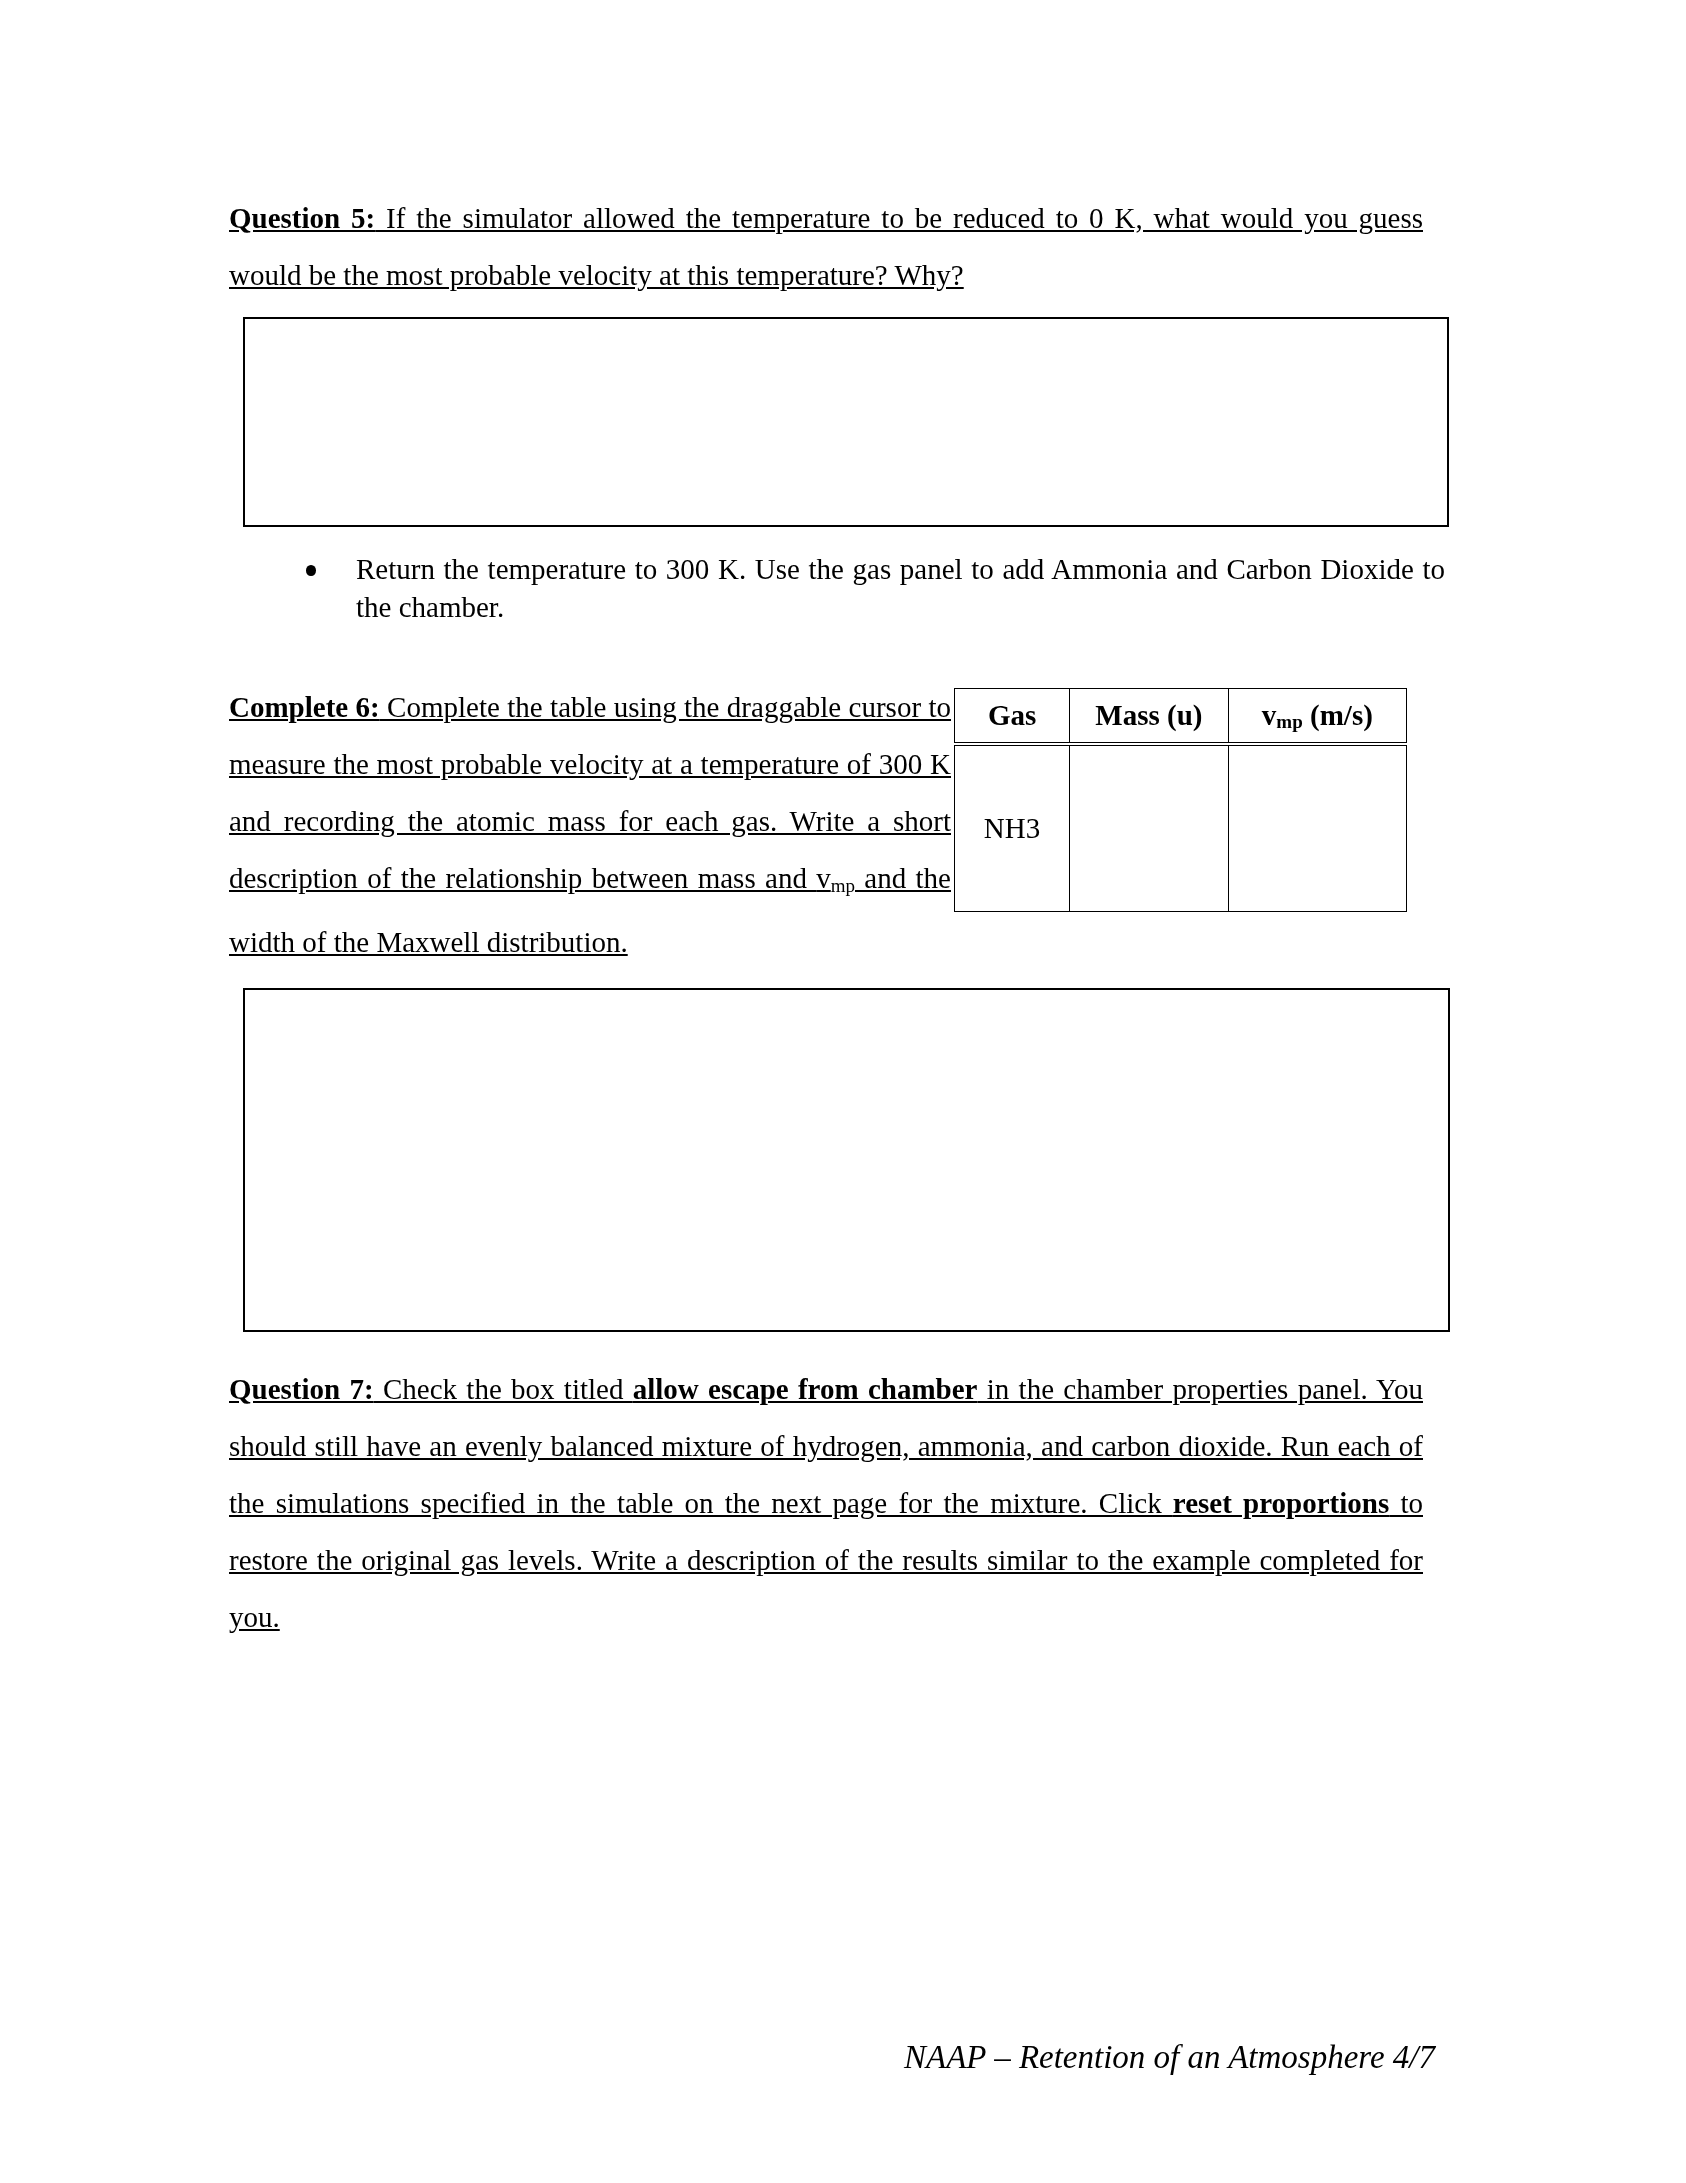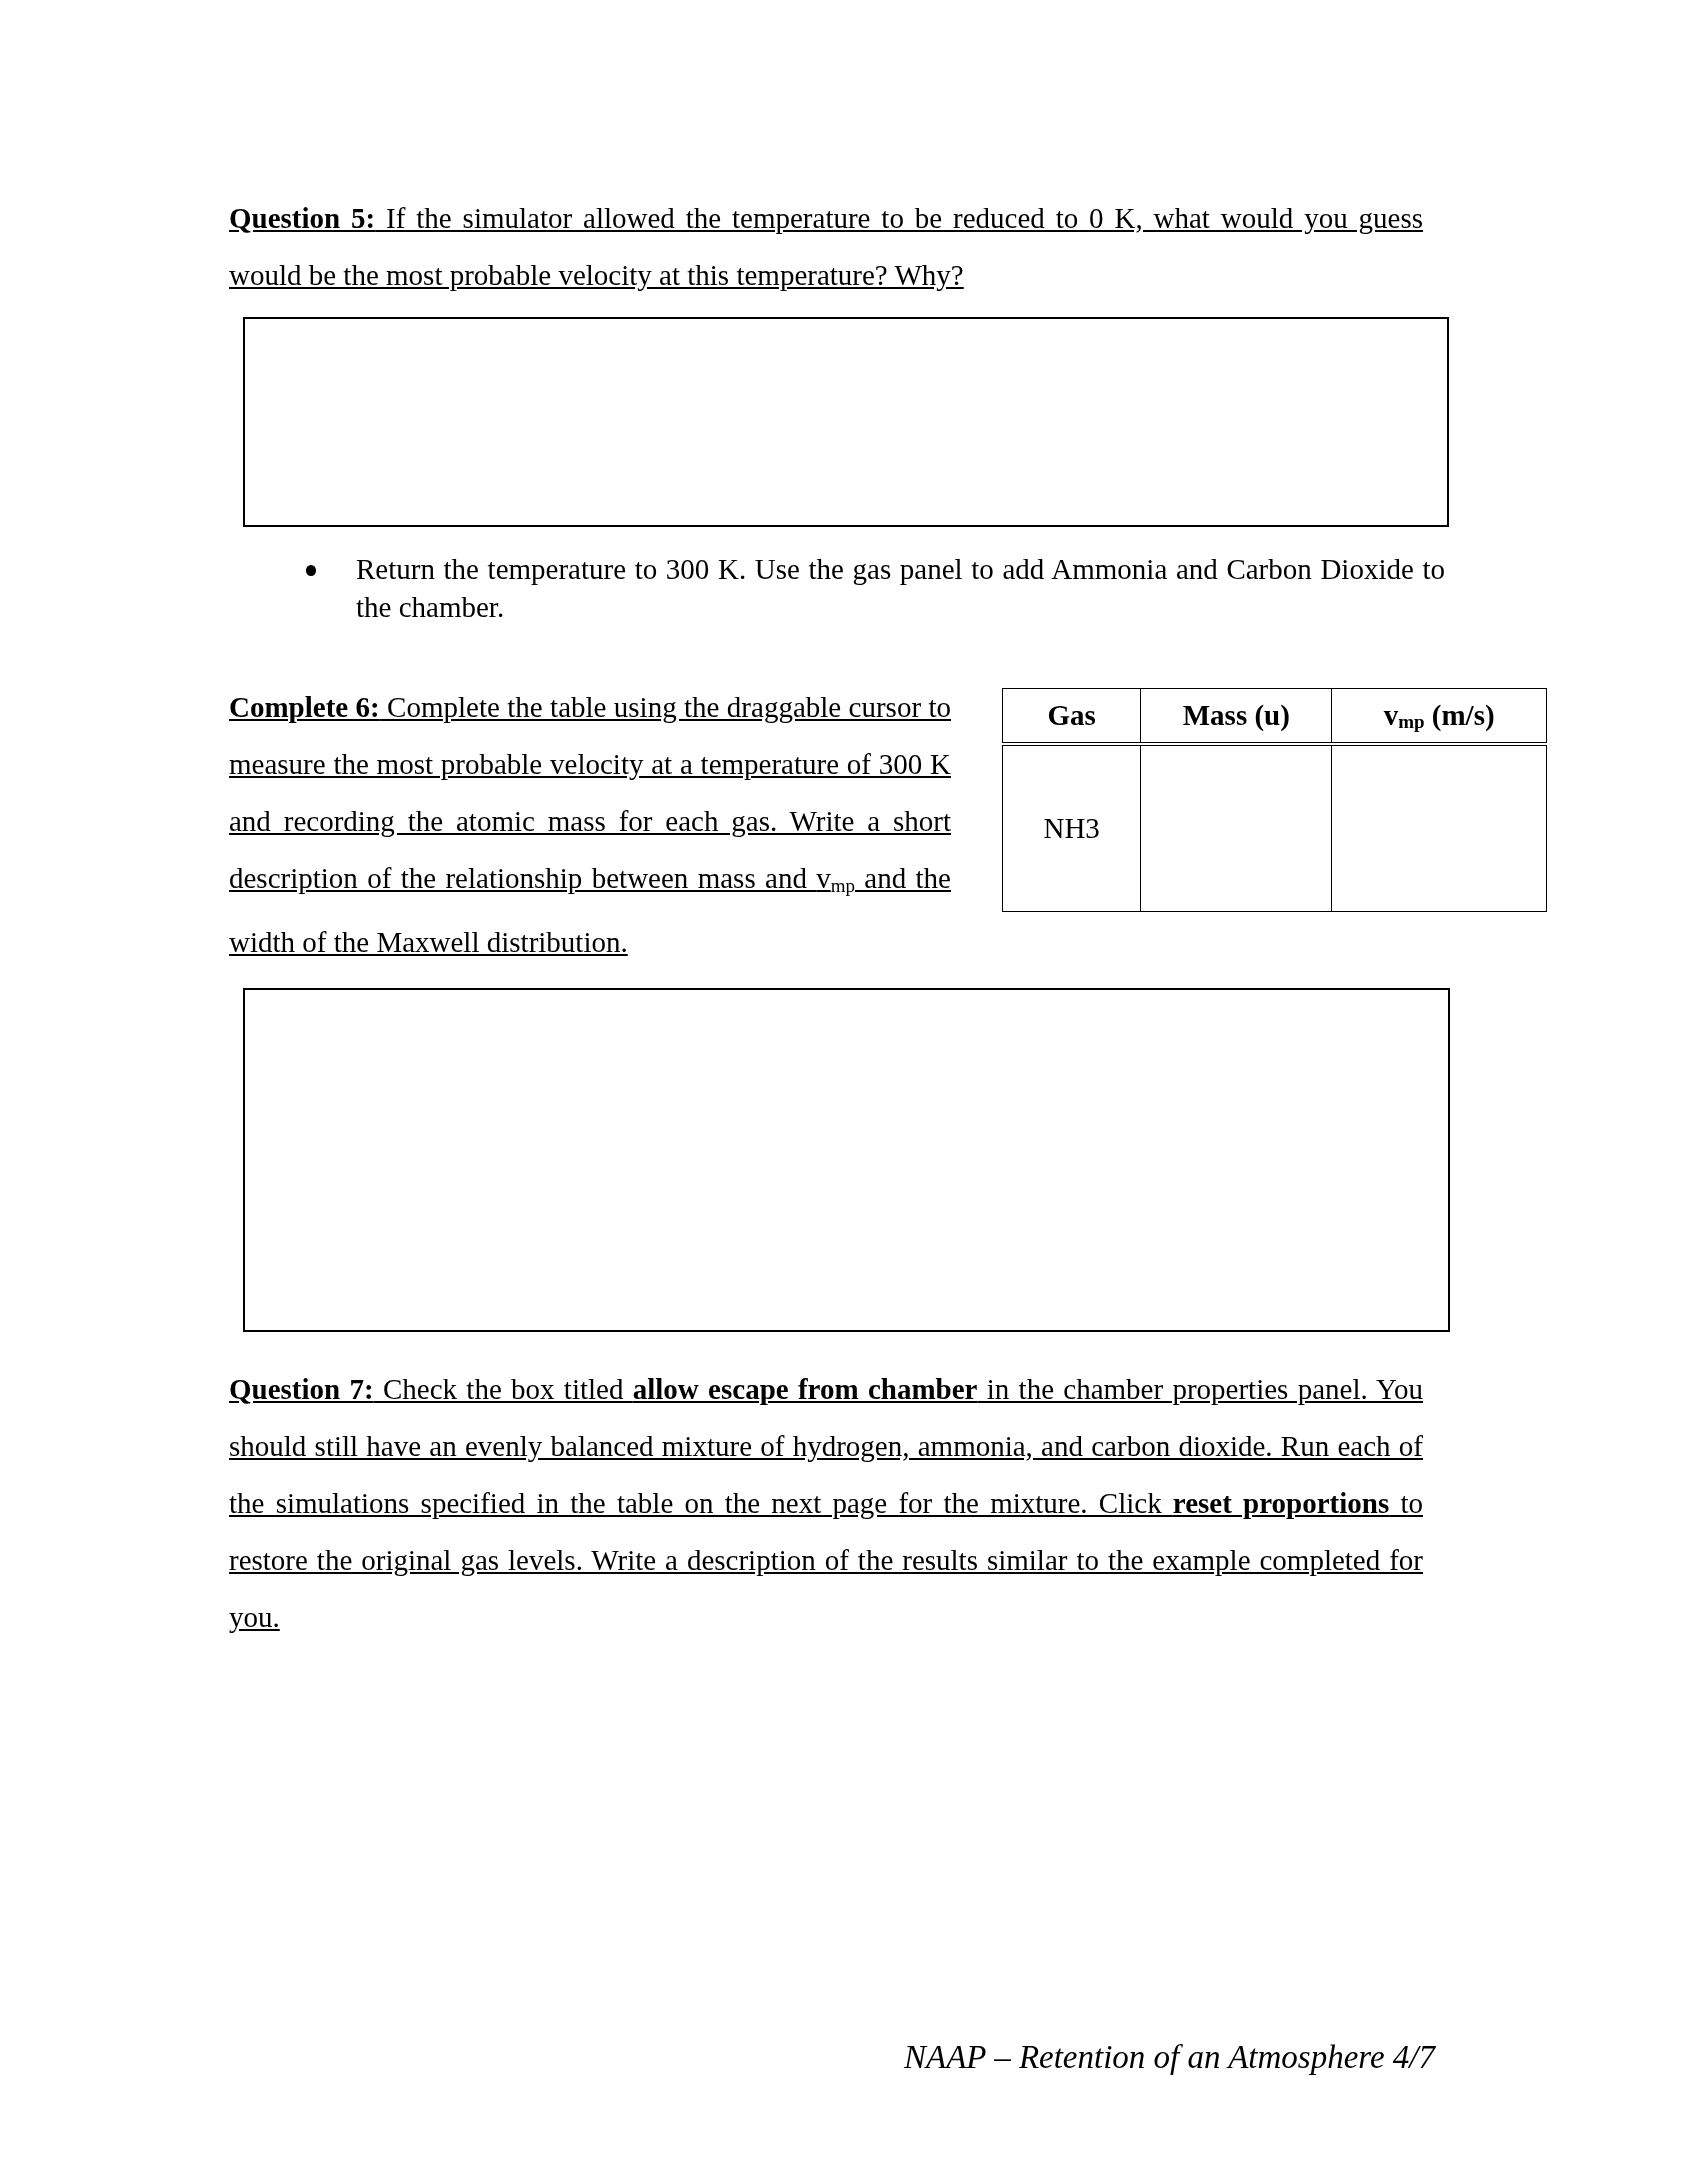--- a/index.html
+++ b/index.html
@@ -7,21 +7,21 @@
          font-family: "Liberation Serif", "DejaVu Serif", serif; color: #000; }
   .para { position: absolute; left: 229px; width: 1194px; font-size: 29px;
           line-height: 57px; text-align: justify; margin: 0; text-decoration: underline; }
   .para b { font-weight: bold; }
   .answer-box { position: absolute; border: 2.6px solid #000; box-sizing: border-box; background: #fff; }
   .bullet-list { position: absolute; left: 243px; width: 1194px; margin: 8px; padding: 0;
                  list-style: none; font-size: 29px; line-height: 38px; }
   .bullet-list li { position: relative; padding-left: 105px; text-align: justify; }
   .bullet-dot { position: absolute; left: 55px; top: 15px; width: 9.6px; height: 10.5px;
                 border-radius: 50%; background: #000; }
-  .gas-table { position: absolute; left: 1002px; top: 688px; width: 545px; height: 224px;
+  .gas-table { position: absolute; left: 954px; top: 688px; width: 453px; height: 224px;
                border-collapse: collapse; font-size: 29px; }
   .gas-table th, .gas-table td { border: 1.7px solid #000; text-align: center; padding: 0; }
   .gas-table th { font-weight: bold; height: 53px; border-bottom: 4.4px double #000; }
   .gas-table td { height: 55px; }
   .gas-table sub.vsub { font-size: 19px; vertical-align: -2.6px; }
   .col-gas { width: 115px; }
   .col-mass { width: 159px; }
   .col-vmp { width: 179px; }
   .footer { position: absolute; right: 252px; top: 2038px; font-size: 33px; font-style: italic;
             line-height: 38px; white-space: nowrap; }

